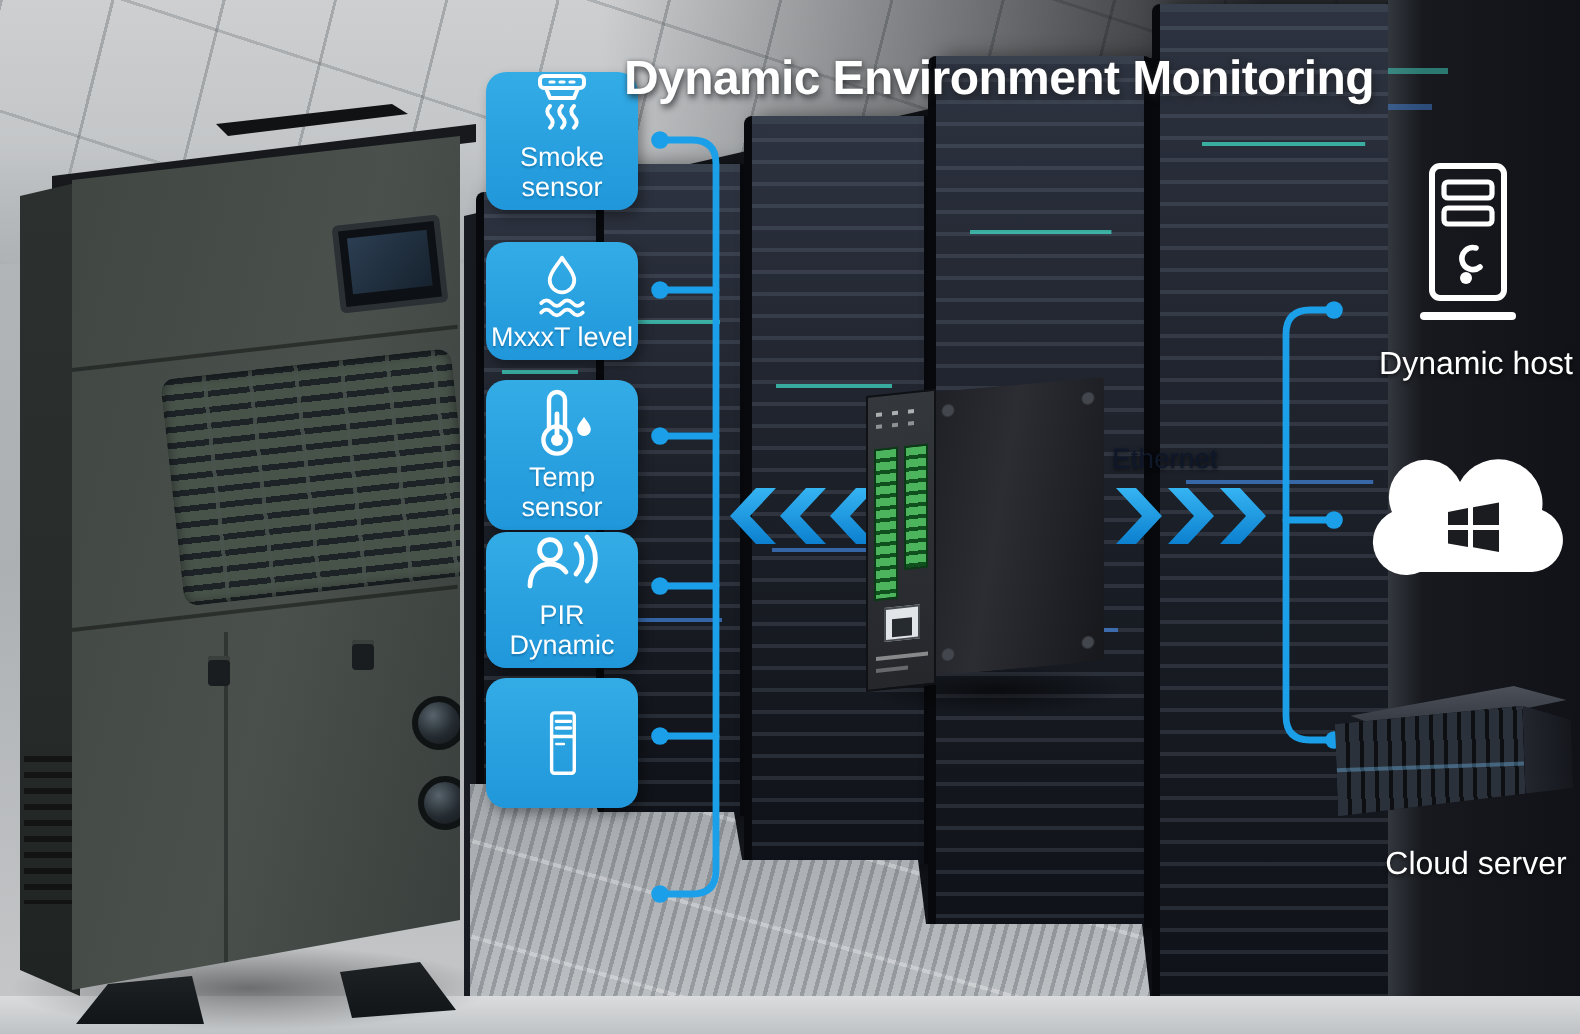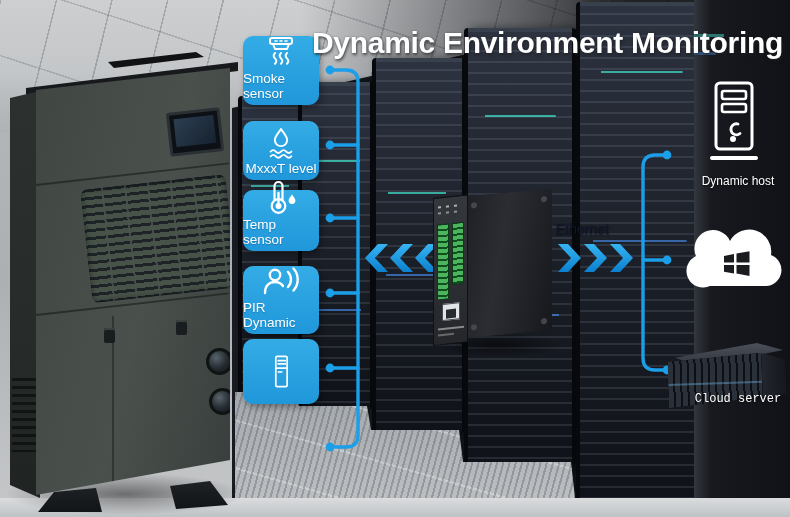--- a/index.html
+++ b/index.html
@@ -90,32 +90,32 @@
     background:radial-gradient(circle at 35% 32%,#58636b 0%,#232a30 55%,#121518 100%);}
   .cab-knob.k1{left:172px;top:284px;}
   .cab-knob.k2{left:175px;top:324px;}
   .cab-foot{z-index:6;background:linear-gradient(180deg,#1e2224,#121517);}
   .cab-foot.f1{left:38px;top:486px;width:64px;height:26px;
     clip-path:polygon(16px 6px,58px 2px,64px 26px,0 26px);}
   .cab-foot.f2{left:162px;top:481px;width:66px;height:28px;
     clip-path:polygon(8px 5px,48px 0,66px 24px,14px 28px);}
 
   
-  .title{left:312px;top:26px;z-index:9;margin:0;font-size:30px;font-weight:bold;
+  .title{left:312px;top:26px;z-index:9;margin:0;font-size:24px;font-weight:bold;
     color:#ffffff;white-space:nowrap;letter-spacing:-.3px;
     text-shadow:1px 2px 3px rgba(30,32,36,.65),0 0 2px rgba(40,42,46,.4);}
 
   
   .sensor{left:243px;width:76px;z-index:8;border-radius:10px;
     background:linear-gradient(180deg,#33ace6 0%,#2097da 100%);
     box-shadow:2px 3px 6px rgba(0,0,0,.35);
     display:flex;flex-direction:column;align-items:center;justify-content:flex-end;
     padding:5px 0 4px;box-sizing:border-box;}
   .sensor .ic{flex:1;display:flex;align-items:center;justify-content:center;}
-  .sensor .lbl{font-size:13.5px;line-height:1.07;color:#fff;text-align:left;
+  .sensor .lbl{font-size:13.5px;line-height:1.07;color:#fff;text-align:center;
     text-shadow:0 1px 1px rgba(0,60,100,.35);}
 
   
   .bracket{z-index:7;}
   .chevrons{z-index:7;}
 
   
   .dev-shadow{left:428px;top:332px;width:140px;height:26px;z-index:6;
     background:radial-gradient(ellipse at 50% 50%, rgba(0,0,0,.55), transparent 65%);}
   .dev-side{left:466px;top:196px;width:86px;height:142px;z-index:7;border-radius:2px;
@@ -147,21 +147,21 @@
 
   .badge{left:458px;top:342px;width:88px;height:31px;z-index:8;border-radius:8px;
     background:linear-gradient(180deg,#3eaeec 0%,#1e93da 100%);
     display:flex;align-items:center;justify-content:center;
     color:#fff;font-size:20px;font-weight:bold;box-shadow:0 2px 5px rgba(0,0,0,.4);}
 
   .ethernet{left:556px;top:221px;z-index:8;font-size:14px;color:#0f172a;
     text-shadow:0 1px 2px rgba(0,0,0,.7);}
 
   
-  .ep-label{z-index:8;font-size:12px;color:#fff;text-align:center;
+  .ep-label{z-index:8;font-size:16px;color:#fff;text-align:center;
     text-shadow:0 1px 2px rgba(0,0,0,.7);}
   .ep-icon{z-index:8;}
   .csrv{left:668px;top:340px;width:120px;height:74px;z-index:8;transform:rotate(-2deg);}
   .csrv div{position:absolute;}
   .csrv-top{left:4px;top:4px;width:112px;height:24px;
     clip-path:polygon(4px 12px,86px 0,112px 8px,28px 22px);
     background:linear-gradient(180deg,#4b5059,#2e3239);}
   .csrv-front{left:0;top:14px;width:94px;height:52px;
     clip-path:polygon(0 6px,94px 0,94px 44px,0 52px);
     background:
@@ -229,21 +229,21 @@
     <span class="ic">
       <svg width="34" height="34" viewBox="0 0 36 36" fill="none" stroke="#fff" stroke-width="2" stroke-linecap="round" stroke-linejoin="round">
         <path d="M18 2 C15.2 6.6 11.5 9.8 11.5 13.8 a6.5 6.5 0 0 0 13 0 C24.5 9.8 20.8 6.6 18 2 Z"></path>
         <path d="M7 26 q2.8 -3 5.5 0 t5.5 0 t5.5 0 t5.5 0"></path>
         <path d="M7 31 q2.8 -3 5.5 0 t5.5 0 t5.5 0 t5.5 0"></path>
       </svg>
     </span>
     <span class="lbl">MxxxT level</span>
   </div>
 
-  <div class="abs sensor" style="top:190px;height:61px;">
+  <div class="abs sensor" style="top:190px;height:75px;">
     <span class="ic">
       <svg width="38" height="38" viewBox="0 0 38 38" fill="none" stroke="#fff" stroke-width="2.2" stroke-linecap="round" stroke-linejoin="round">
         <path d="M12.5 20 V6 a4 4 0 0 1 8 0 V20"></path>
         <circle cx="16.5" cy="26" r="6.8"></circle>
         <circle cx="16.5" cy="26" r="3" fill="#fff" stroke="none"></circle>
         <path d="M16.5 23 V13" stroke-width="2.4"></path>
         <path d="M30 14.5 c-1.7 2.5 -3.4 4.2 -3.4 6.1 a3.4 3.4 0 0 0 6.8 0 c0 -1.9 -1.7 -3.6 -3.4 -6.1 Z" fill="#fff" stroke="none"></path>
       </svg>
     </span>
     <span class="lbl">Temp sensor</span>
@@ -361,15 +361,15 @@
       <path d="M40 39 h10 v8.5 l-10 -1.8 z"></path>
       <path d="M52.5 39 h13 v11 l-13 -2.4 z"></path>
     </g>
   </svg>
 
   <div class="abs csrv">
     <div class="csrv-top"></div>
     <div class="csrv-side"></div>
     <div class="csrv-front"></div>
   </div>
-  <div class="abs ep-label" style="left:686px;top:392px;width:104px;font-family:Liberation Mono, monospace;">Cloud server</div>
+  <div class="abs ep-label" style="left:686px;top:424px;width:104px;">Cloud server</div>
 
 </div>
 
 </body></html>

